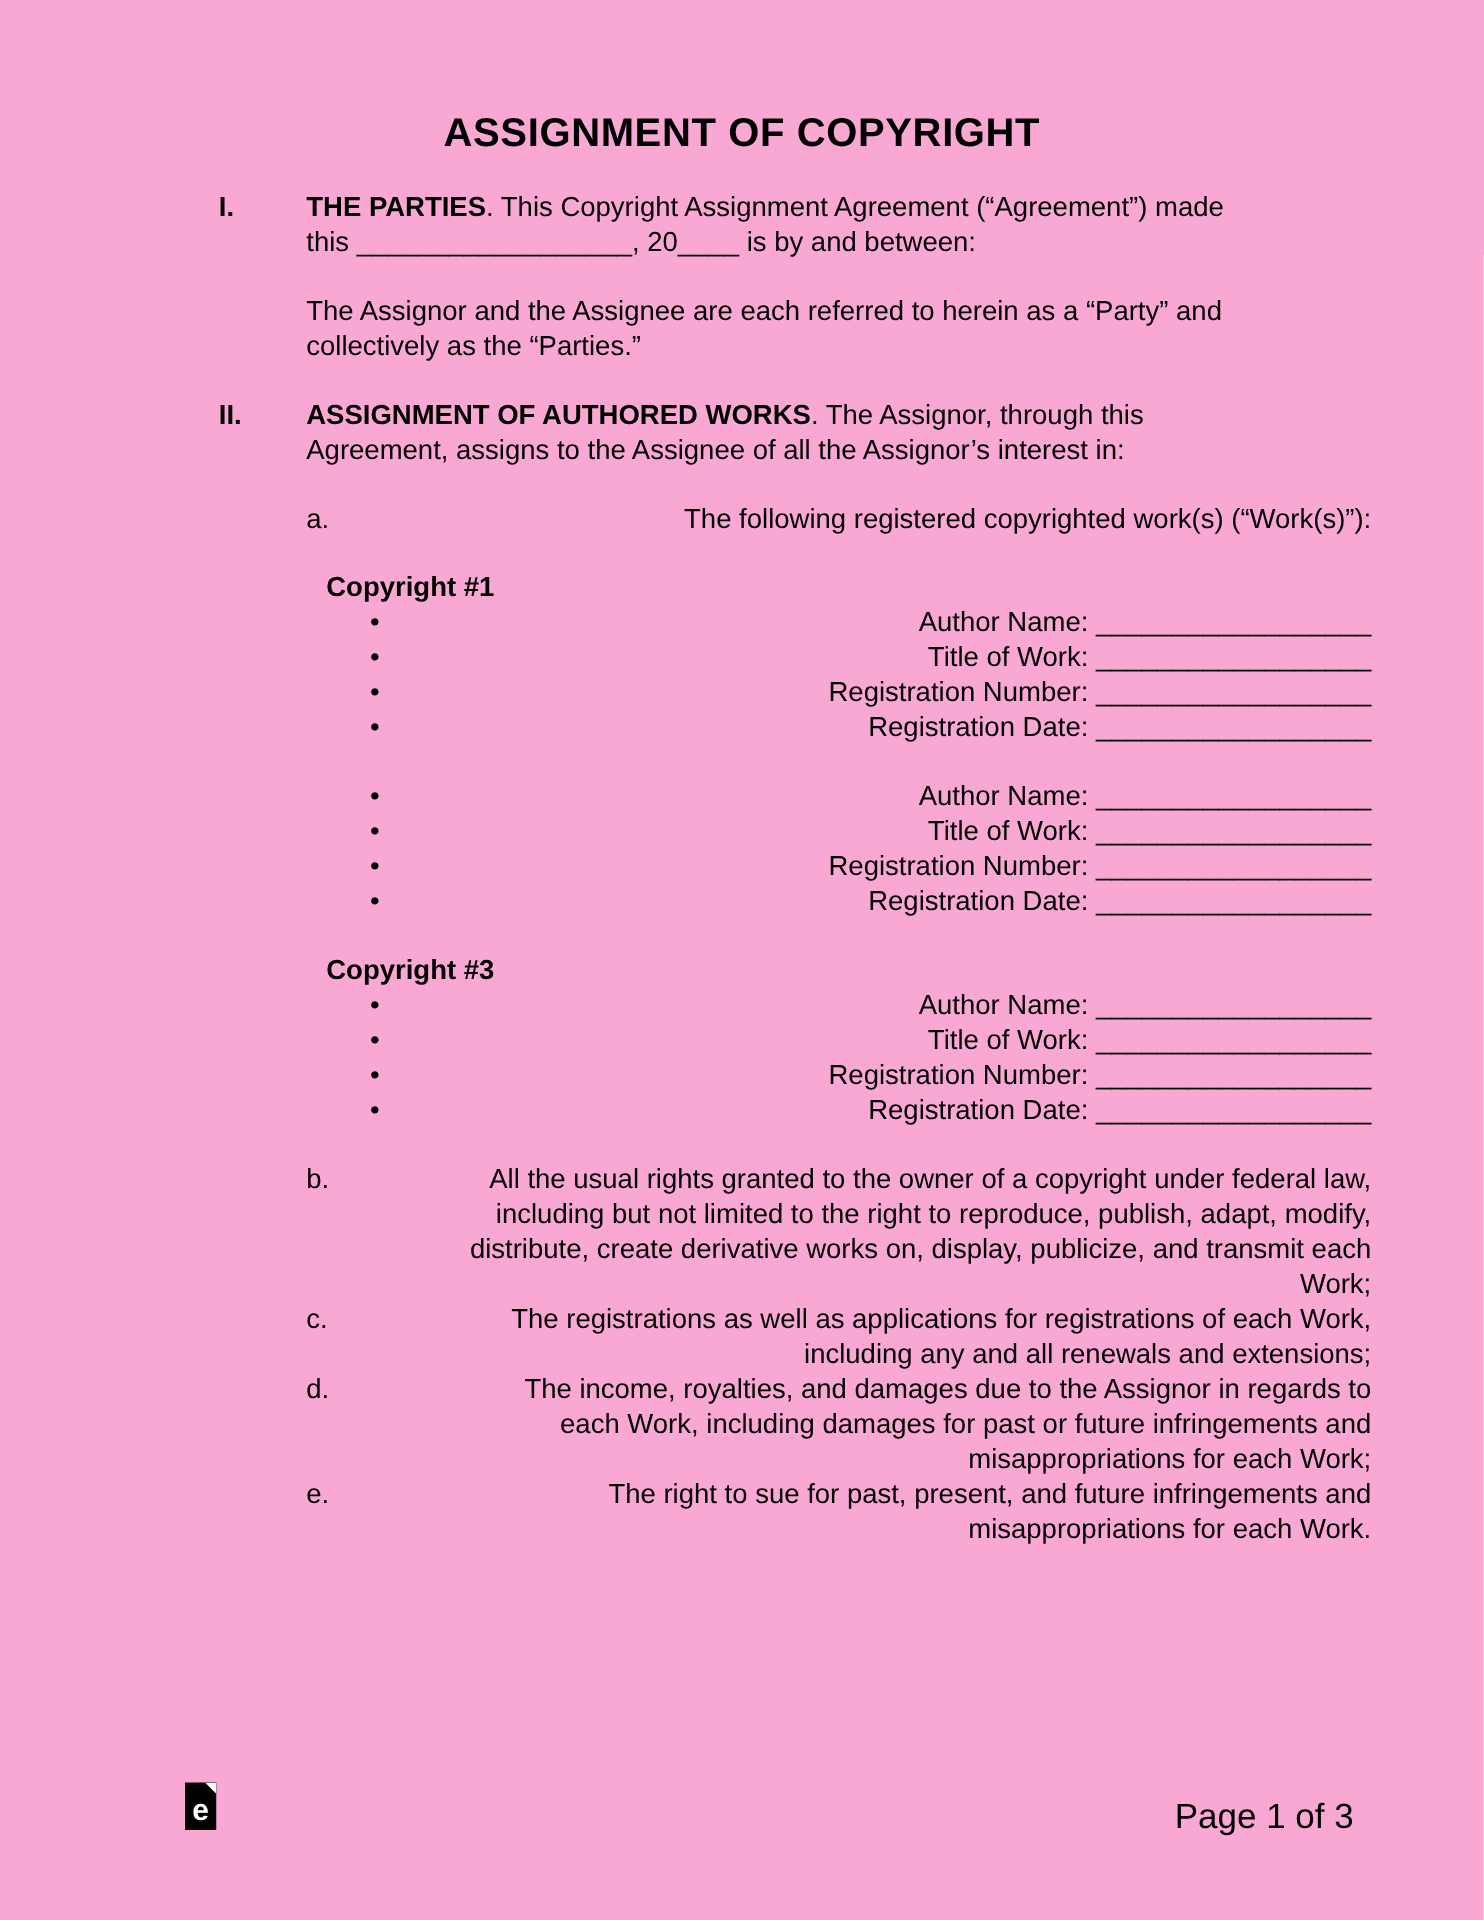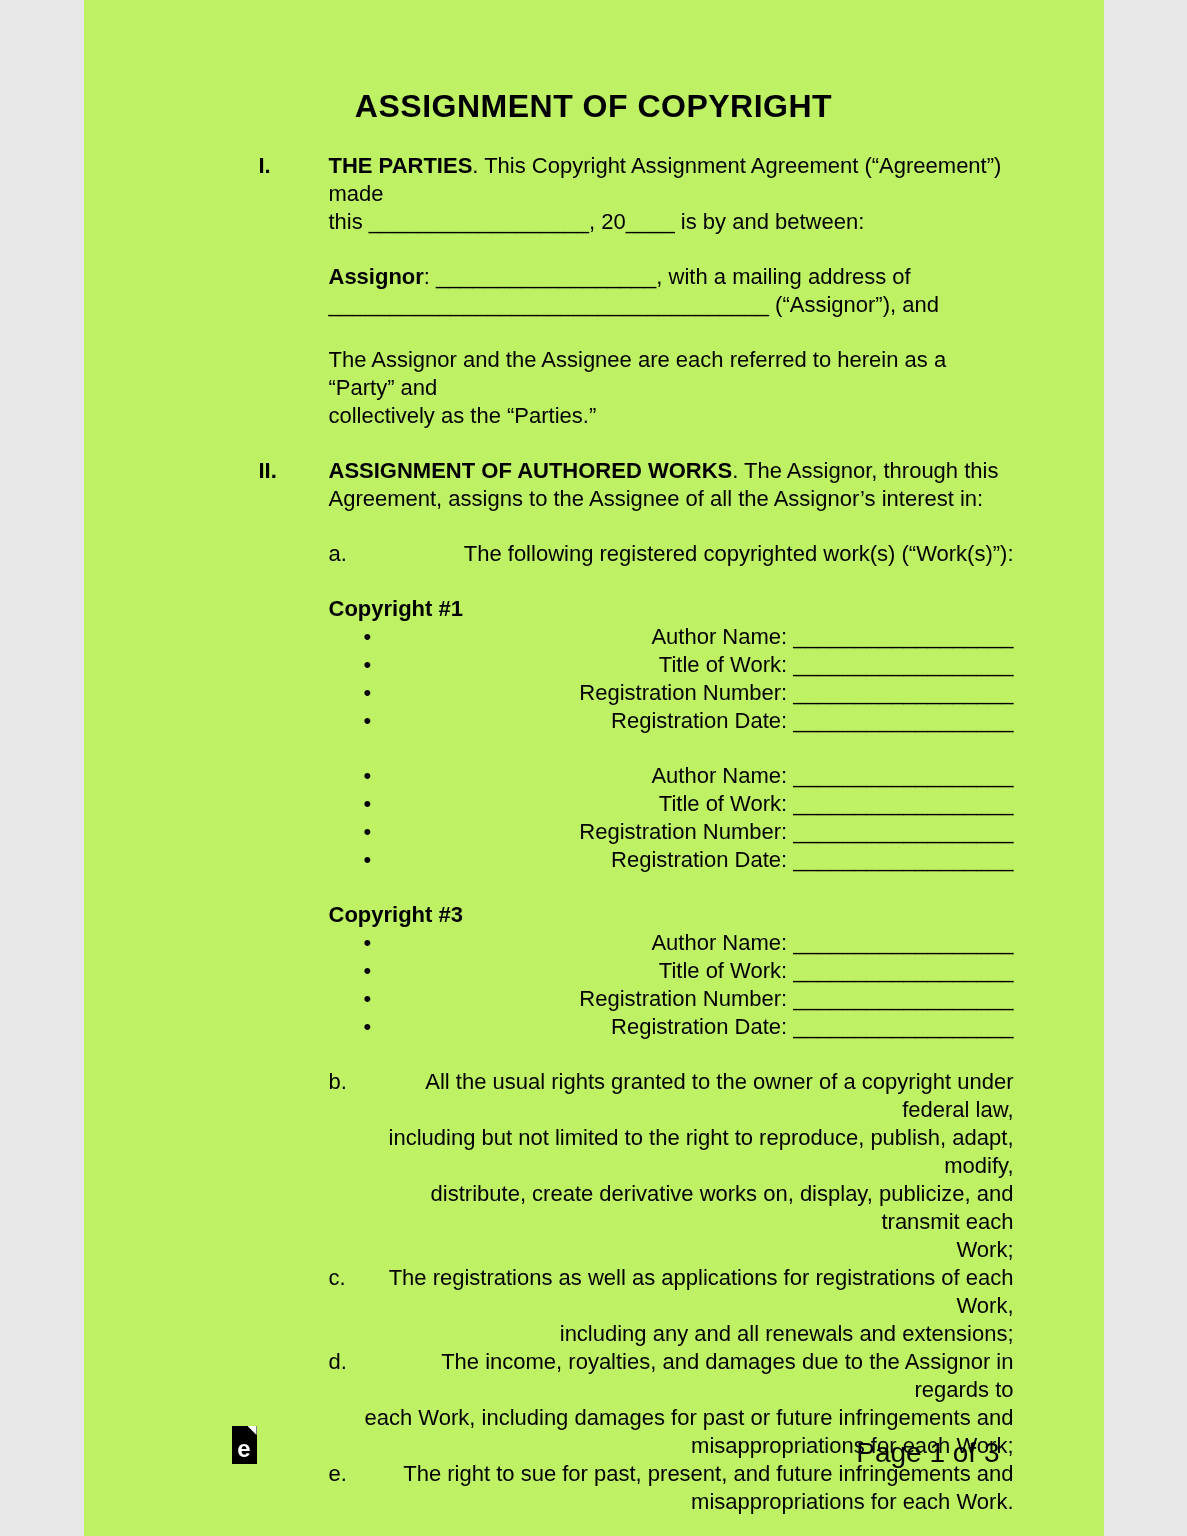--- a/index.html
+++ b/index.html
@@ -1,21 +1,21 @@
 <!DOCTYPE html>
 <html><head>
 <meta charset="utf-8">
 <style>
   html, body { margin: 0; padding: 0; background: #e8e8e8; }
   .page {
     position: relative;
-    width: 1020px;
+    width: 1187px;
     height: 1536px;
     margin: 0 auto;
-    background: #bef264;
+    background: #f9a8d4;
     color: #000000;
     font-family: "Liberation Sans", sans-serif;
     font-size: 22px;
     line-height: 28px;
     overflow: hidden;
   }
   .doc-title {
     margin: 86px 0 26px 0;
     text-align: center;
     font-size: 32px;
@@ -40,21 +40,21 @@
     white-space: pre-line;
   }
   .b { font-weight: bold; text-align: center; }
   .li {
     display: flex;
     align-items: flex-start;
   }
   .li-marker { flex: none; width: 35px; }
   .li-text { flex: 1; min-width: 0; white-space: pre-line; text-align: right; }
   .li.gap-after { margin-bottom: 27px; }
-  .cr-block { margin: 0 0 27px 0; }
+  .cr-block { margin: 0 0 27px 16px; }
   .cr-head { font-weight: bold; }
   .bullet-row {
     display: flex;
     padding-left: 35px;
     align-items: flex-start;
   }
   .bullet-marker { flex: none; width: 37px; }
   .bullet-text { flex: 1; min-width: 0; text-align: right; }
   .footer-logo {
     position: absolute;
@@ -97,22 +97,20 @@
 
 <div class="page">
 
   <h1 class="doc-title">ASSIGNMENT OF COPYRIGHT</h1>
 
   <div class="sec">
     <div class="sec-num">I.</div>
     <div class="sec-body">
       <p class="para"><span class="b">THE PARTIES</span><span>. This Copyright Assignment Agreement (“Agreement”) made
 this __________________, 20____ is by and between:</span></p>
-      <p class="para"><span class="b">Assignor</span><span>: __________________, with a mailing address of
-____________________________________ (“Assignor”), and</span></p>
       <p class="para"><span class="b"></span><span>The Assignor and the Assignee are each referred to herein as a “Party” and
 collectively as the “Parties.”</span></p>
     </div>
   </div>
 
   <div class="sec">
     <div class="sec-num">II.</div>
     <div class="sec-body">
       <p class="para"><span class="b">ASSIGNMENT OF AUTHORED WORKS</span><span>. The Assignor, through this
 Agreement, assigns to the Assignee of all the Assignor’s interest in:</span></p>

